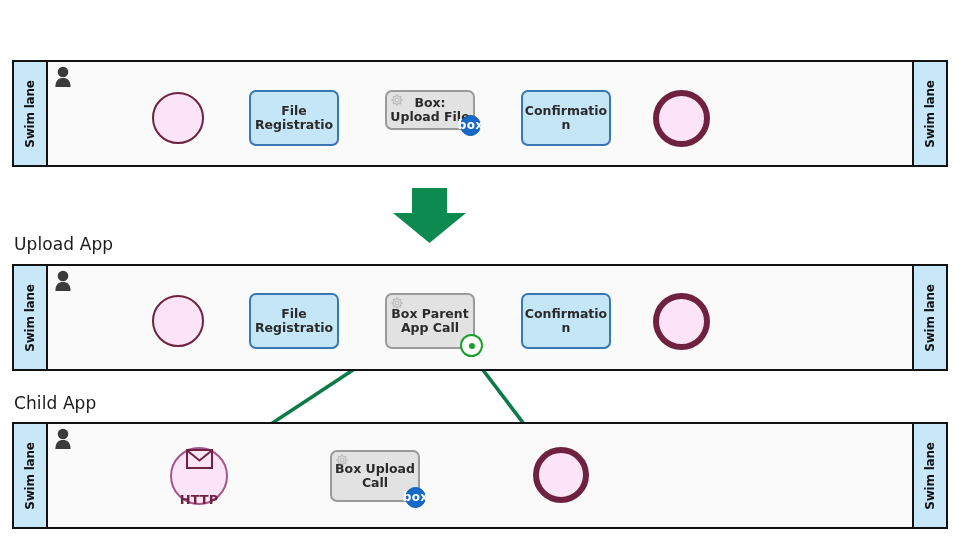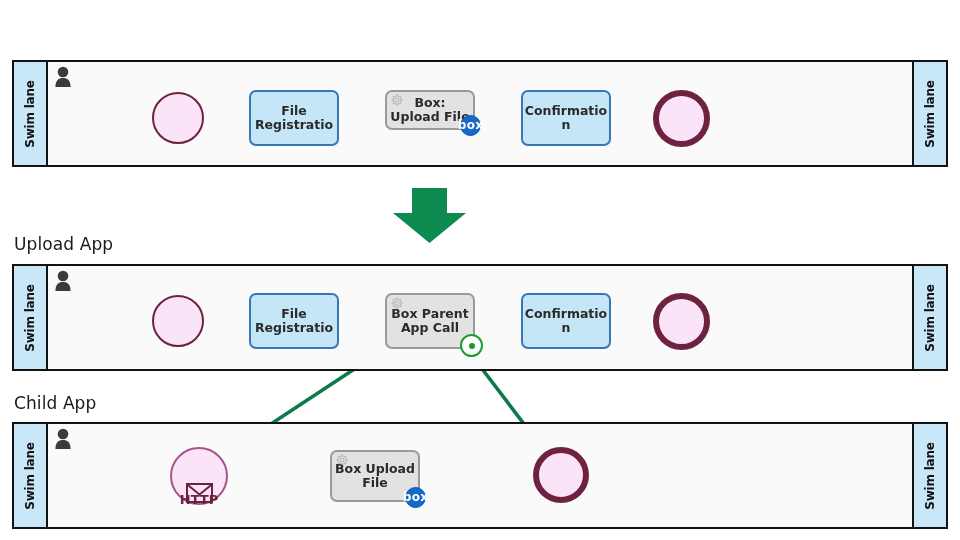--- a/index.html
+++ b/index.html
@@ -70,21 +70,21 @@
   }
   .ev-end{
     border-radius:50%;
     background:#fbe4f7;
     border:6px solid #6e2240;
   }
   .ev-msg{
     border-radius:50%;
     background:#fbe4f7;
     border:2px solid #a6568c;
-    display:flex;align-items:flex-end;justify-content:center;
+    display:flex;align-items:flex-start;justify-content:center;
   }
   .ev-msg-label{
     position:absolute;
     left:50%;transform:translateX(-50%);
     bottom:-4px;
     font-size:13px;
     font-weight:bold;
     color:#6e2240;
     white-space:nowrap;
   }
@@ -291,21 +291,21 @@
       <path d="M1.8,2 L13.5,11.5 L25.2,2" fill="none" stroke="#6e2240" stroke-width="2"></path>
     </svg>
     <span class="ev-msg-label">HTTP</span>
   </div>
 
   <div class="node task task-script" style="left:330px;top:450px;width:90px;height:52px;">
     <svg class="gear-icon" viewBox="0 0 16 16">
       <path d="M8,2.2 L9.2,2.2 L9.5,3.7 L10.7,4.2 L11.9,3.3 L12.8,4.2 L11.9,5.4 L12.4,6.6 L13.9,6.9 L13.9,8.1 L12.4,8.4 L11.9,9.6 L12.8,10.8 L11.9,11.7 L10.7,10.8 L9.5,11.3 L9.2,12.8 L8,12.8 L7.7,11.3 L6.5,10.8 L5.3,11.7 L4.4,10.8 L5.3,9.6 L4.8,8.4 L3.3,8.1 L3.3,6.9 L4.8,6.6 L5.3,5.4 L4.4,4.2 L5.3,3.3 L6.5,4.2 L7.7,3.7 Z" fill="none" stroke="#8b8b8b" stroke-width="1.1"></path>
       <circle cx="8.6" cy="7.5" r="2" fill="none" stroke="#8b8b8b" stroke-width="1.1"></circle>
     </svg>
-    <span class="task-label">Box Upload File</span>
+    <span class="task-label">Box Upload Call</span>
     <div class="box-badge">
       <span>box</span>
     </div>
   </div>
 
   <div class="node ev-end" style="left:533px;top:447px;width:56px;height:56px;"></div>
 
 </div>
 
 </body></html>

